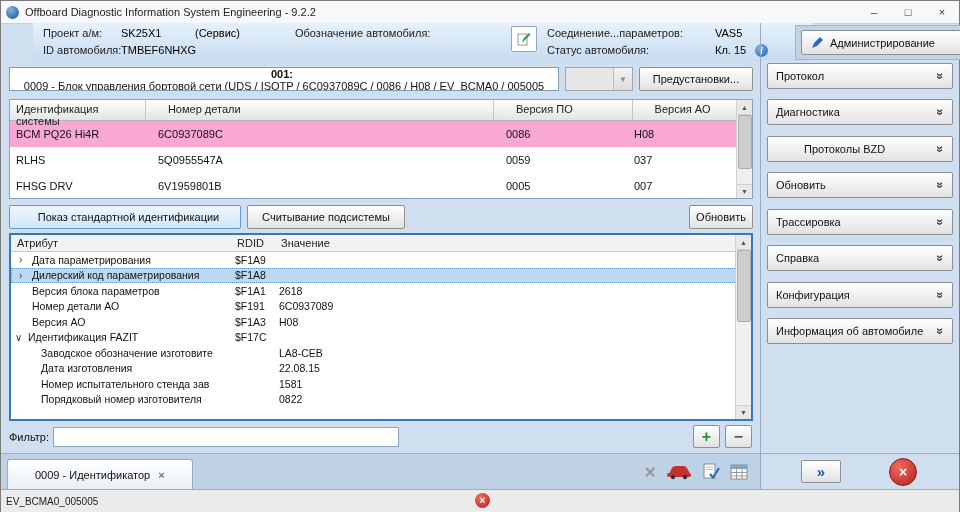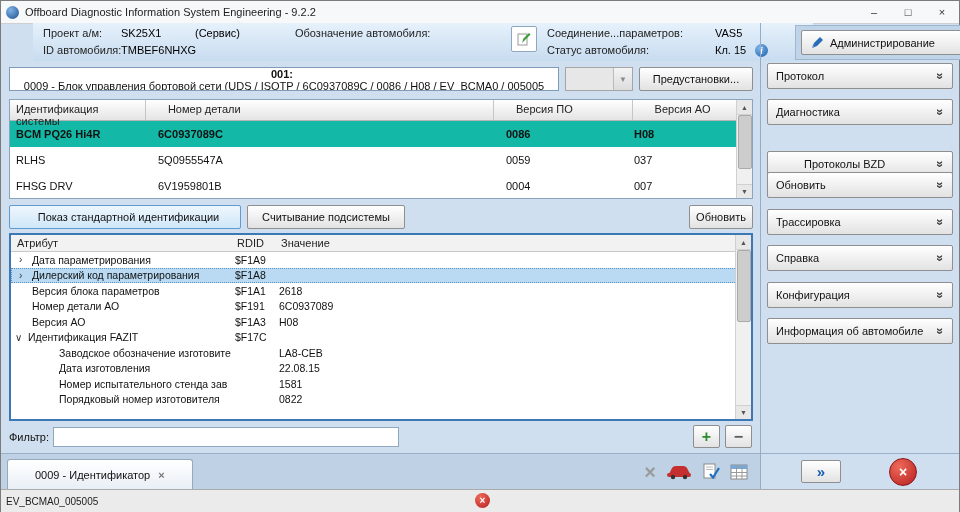--- a/index.html
+++ b/index.html
@@ -59,21 +59,21 @@
     background:linear-gradient(#f4f4f4,#dcdcdc);}
   #presets-btn{position:absolute;left:638px;top:6px;width:114px;height:24px;}
 
   
   #systable{position:absolute;left:8px;top:38px;width:744px;height:100px;background:#fff;
     border:1px solid #8aa4bd;box-sizing:border-box;}
   .st-head{display:flex;height:20px;background:linear-gradient(#ffffff,#e4e4e4);
     border-bottom:1px solid #b5b5b5;gap:16px;}
   .st-hc{box-sizing:border-box;padding:3px 6px;border-right:1px solid #c6c6c6;color:#222;}
   .st-row{display:flex;height:26px;align-items:center;}
-  .st-row.selected{background:#14b8a6;font-weight:bold;}
+  .st-row.selected{background:#f9a8d4;}
   .st-c{box-sizing:border-box;padding:0 6px;overflow:hidden;white-space:nowrap;}
   .w1{width:142px;} .w2{width:348px;} .w3{width:128px;} .w4{width:108px;}
   .vscroll{position:absolute;right:0;top:0;width:15px;background:#f0f0f0;border-left:1px solid #d0d0d0;}
   .vscroll .sb-btn{height:14px;display:flex;align-items:center;justify-content:center;
     font-size:7px;color:#555;background:#e8e8e8;border-bottom:1px solid #d0d0d0;}
   .vscroll .sb-btn.bottom{border-top:1px solid #d0d0d0;border-bottom:none;position:absolute;bottom:0;width:100%;box-sizing:border-box;}
   .vscroll .thumb{position:absolute;left:1px;width:12px;background:#cdcdcd;border:1px solid #ababab;border-radius:2px;}
 
   
   #show-std-btn{position:absolute;left:8px;top:144px;width:232px;height:24px;}
@@ -83,21 +83,21 @@
   
   #attrtable{position:absolute;left:8px;top:172px;width:744px;height:188px;background:#fff;
     border:2px solid #3c78b4;box-sizing:border-box;}
   .at-head{display:flex;height:16px;background:#f2f2f2;border-bottom:1px solid #c9c9c9;
     align-items:center;}
   .at-hc{box-sizing:border-box;padding:0 6px;color:#222;}
   .ca{width:220px;} .cr{width:44px;} .cv{flex:1;}
   .trow{display:flex;height:15.5px;align-items:center;font-size:10.5px;}
   .trow.selected{background:#b9daf2;outline:1px dotted #5b92c4;outline-offset:-1px;}
   .c-attr{width:220px;display:flex;align-items:center;box-sizing:border-box;overflow:hidden;white-space:nowrap;}
-  .ind0 .c-attr{padding-left:4px;} .ind1 .c-attr{padding-left:8px;} .ind2 .c-attr{padding-left:48px;}
+  .ind0 .c-attr{padding-left:4px;} .ind1 .c-attr{padding-left:8px;} .ind2 .c-attr{padding-left:30px;}
   .slot{width:13px;display:inline-block;color:#333;font-size:10px;flex:none;}
   .c-rdid{width:44px;box-sizing:border-box;padding:0 4px;overflow:hidden;white-space:nowrap;}
   .c-val{flex:1;box-sizing:border-box;padding:0 4px;overflow:hidden;white-space:nowrap;}
 
   
   #filter-label{position:absolute;left:8px;top:370px;}
   #filter-input{position:absolute;left:52px;top:366px;width:338px;height:18px;border:1px solid #8fa7bf;
     font-family:"Liberation Sans",sans-serif;font-size:11px;padding:0 3px;}
   #plus-btn{position:absolute;left:692px;top:364px;width:27px;height:23px;font-size:16px;
     font-weight:bold;color:#2e8b2e;line-height:18px;}
@@ -180,21 +180,21 @@
 
   <div id="sidebar">
     <div class="side-item btn" style="top:2px;">
       <span>Протокол</span>
       <span class="chev">»</span>
     </div>
     <div class="side-item btn" style="top:38px;">
       <span>Диагностика</span>
       <span class="chev">»</span>
     </div>
-    <div class="side-item btn" style="top:90px;padding-left:36px;">
+    <div class="side-item btn" style="top:75px;padding-left:36px;">
       <span>Протоколы BZD</span>
       <span class="chev">»</span>
     </div>
     <div class="side-item btn" style="top:111px;">
       <span>Обновить</span>
       <span class="chev">»</span>
     </div>
     <div class="side-item btn" style="top:148px;">
       <span>Трассировка</span>
       <span class="chev">»</span>
@@ -239,21 +239,21 @@
       </div>
       <div class="st-row">
         <div class="st-c w1">RLHS</div>
         <div class="st-c w2">5Q0955547A</div>
         <div class="st-c w3">0059</div>
         <div class="st-c w4">037</div>
       </div>
       <div class="st-row">
         <div class="st-c w1">FHSG DRV</div>
         <div class="st-c w2">6V1959801B</div>
-        <div class="st-c w3">0004</div>
+        <div class="st-c w3">0005</div>
         <div class="st-c w4">007</div>
       </div>
       <div class="vscroll" style="height:98px;">
         <div class="sb-btn">▲</div>
         <div class="thumb" style="top:15px;height:52px;"></div>
         <div class="sb-btn bottom">▼</div>
       </div>
     </div>
 
     <button id="show-std-btn" class="btn active">Показ стандартной идентификации</button>

